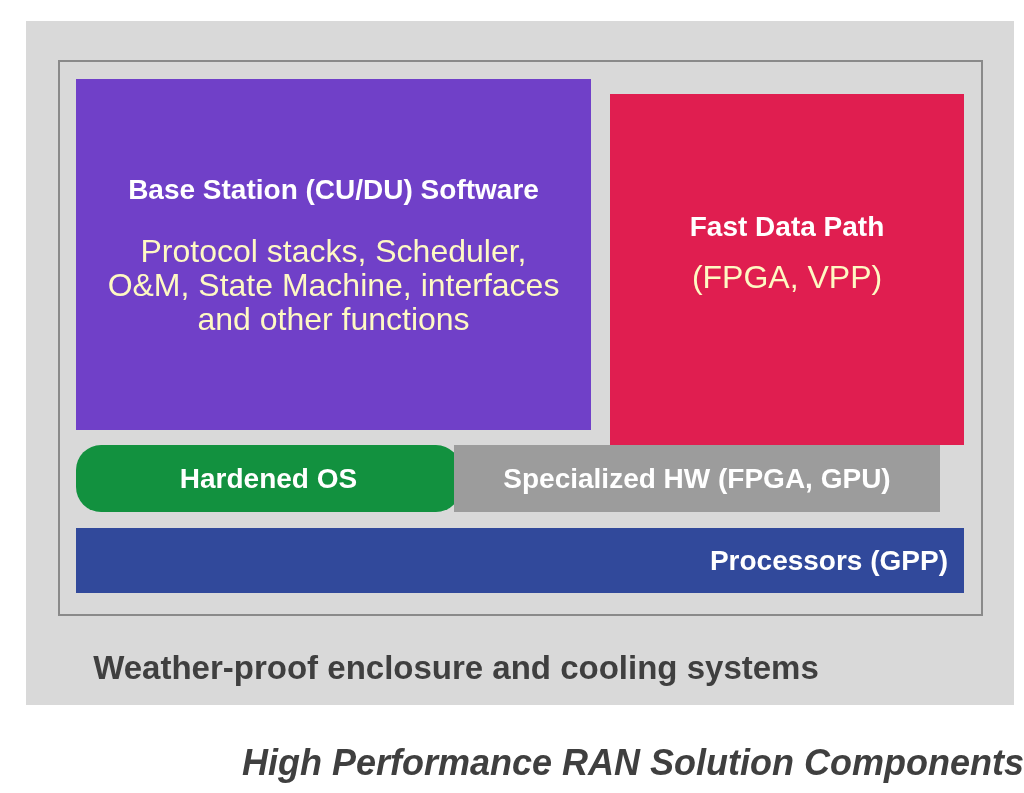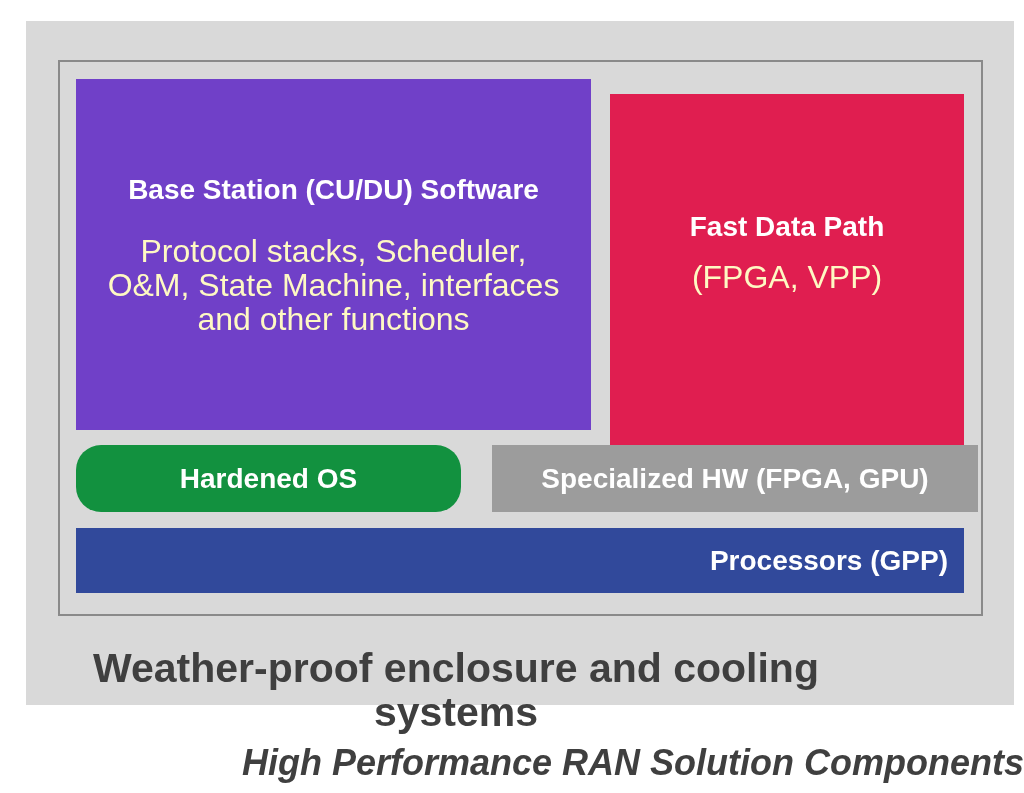--- a/index.html
+++ b/index.html
@@ -55,29 +55,29 @@
     white-space: pre-line;
   }
   .block-bar {
     display: flex;
     justify-content: center;
     align-items: center;
     font-size: 28px;
     font-weight: bold;
   }
   .block-hardened-os  { left: 68px;  top: 437px; width: 385px; height: 67px; border-radius: 25px; }
-  .block-specialized  { left: 484px; top: 437px; width: 486px; height: 67px; text-align: center; }
+  .block-specialized  { left: 446px; top: 437px; width: 486px; height: 67px; text-align: center; }
   .block-processors   { left: 68px;  top: 520px; width: 888px; height: 65px; justify-content: flex-end; }
   .enclosure-label {
     position: absolute;
     left: 18px; top: 630px;
     width: 860px; height: 44px;
     line-height: 44px;
     text-align: center;
-    font-size: 41px;
+    font-size: 33px;
     font-weight: bold;
     color: #3f3f3f;
   }
   .caption {
     position: absolute;
     left: 0; top: 725px;
     width: 1024px; height: 44px;
     line-height: 44px;
     text-align: right;
     font-size: 36px;

